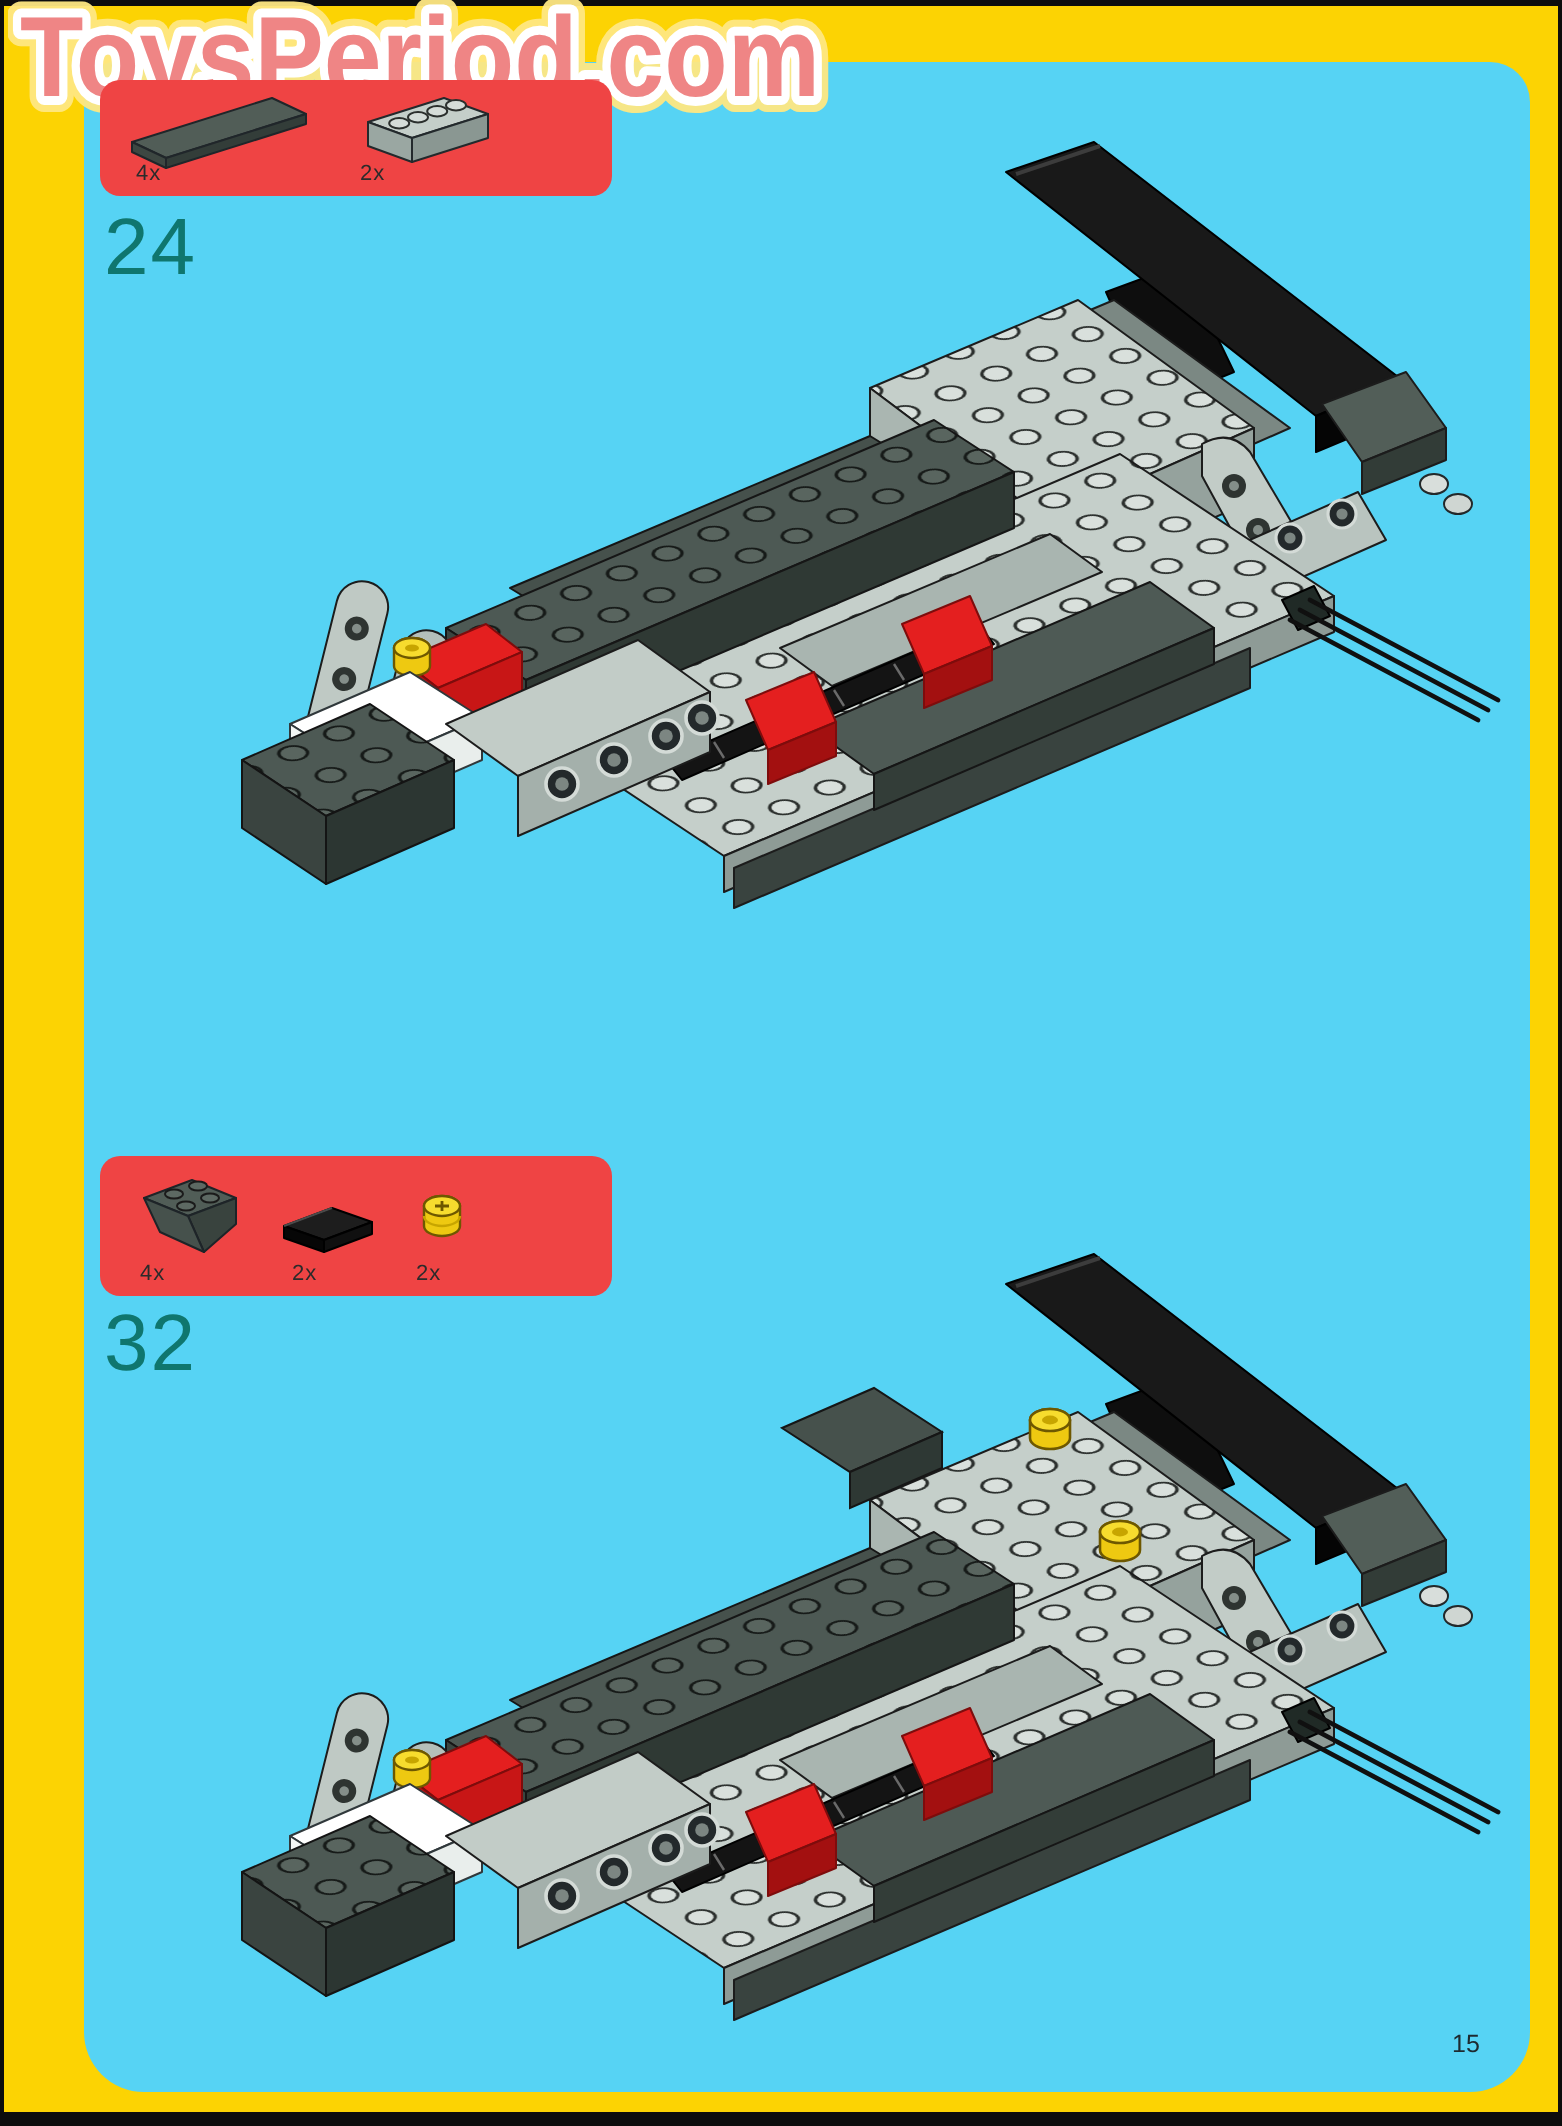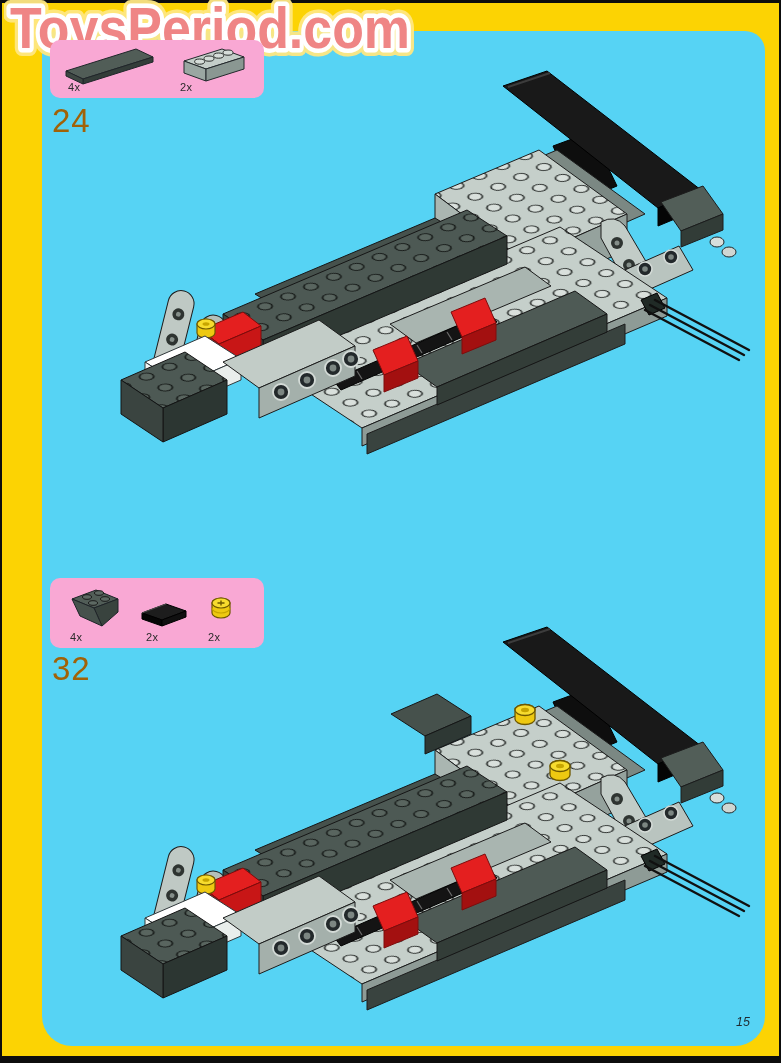--- a/index.html
+++ b/index.html
@@ -17,44 +17,44 @@
   .page{
     position:absolute;left:40px;top:28px;width:723px;height:1015px;
     background:#56d3f4;
     border-radius:16px 20px 30px 30px;
   }
   .watermark{
     position:absolute;left:4px;top:-4px;
   }
   .parts-panel{
     position:absolute;
-    width:214px;
-    background:#f9a8d4;
+    width:256px;
+    background:#ef4444;
     border-radius:10px;
     text-decoration:underline;
   }
   .panel-24{left:50px;top:40px;height:58px;}
   .panel-25{left:50px;top:578px;height:70px;}
   .part-icon{position:absolute;}
   .part-count{
     position:absolute;
     font-size:11px;color:#2b2b2b;letter-spacing:0.5px;
   }
   .step-number{
     position:absolute;left:52px;
-    font-size:33px;color:#a16207;letter-spacing:1px;
+    font-size:40px;color:#0f766e;letter-spacing:1px;
   }
   .num-24{top:102px;}
   .num-25{top:650px;}
   .model{position:absolute;left:105px;width:650px;height:395px;}
   .model-24{top:62px;}
   .model-25{top:618px;}
   .page-number{
     position:absolute;left:726px;top:1015px;width:34px;
-    font-size:12.5px;color:#1e2a30;text-align:center;font-style:italic;
+    font-size:12.5px;color:#1e2a30;text-align:left;
   }
   .defs-holder{position:absolute;width:0;height:0;overflow:hidden;}
 </style>
 </head>
 <body>
 
 <svg class="defs-holder" aria-hidden="true">
   <defs>
     <pattern id="studL" width="26" height="26" patternUnits="userSpaceOnUse" patternTransform="matrix(0.88 -0.38 0.72 0.42 0 0)">
       <rect width="26" height="26" fill="#c5cfca"></rect>

